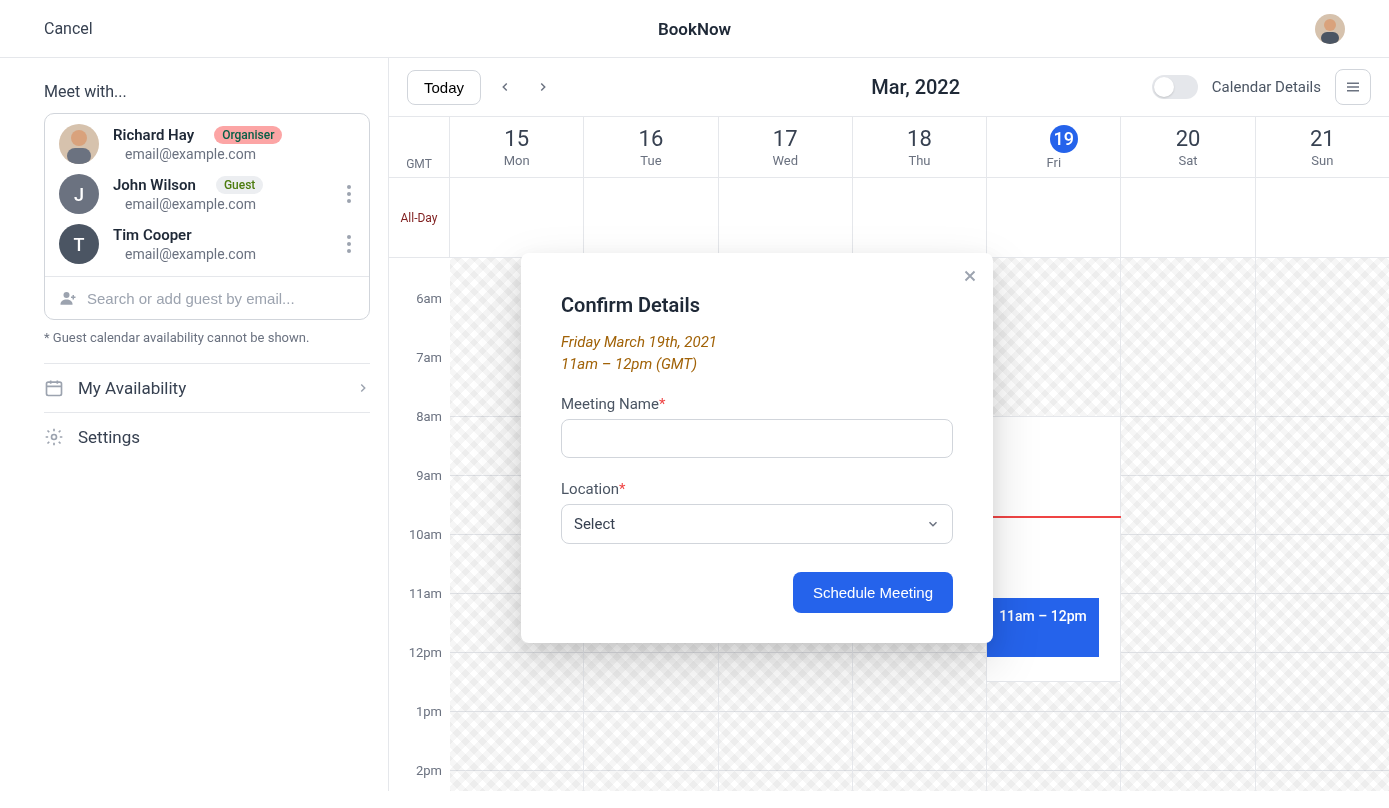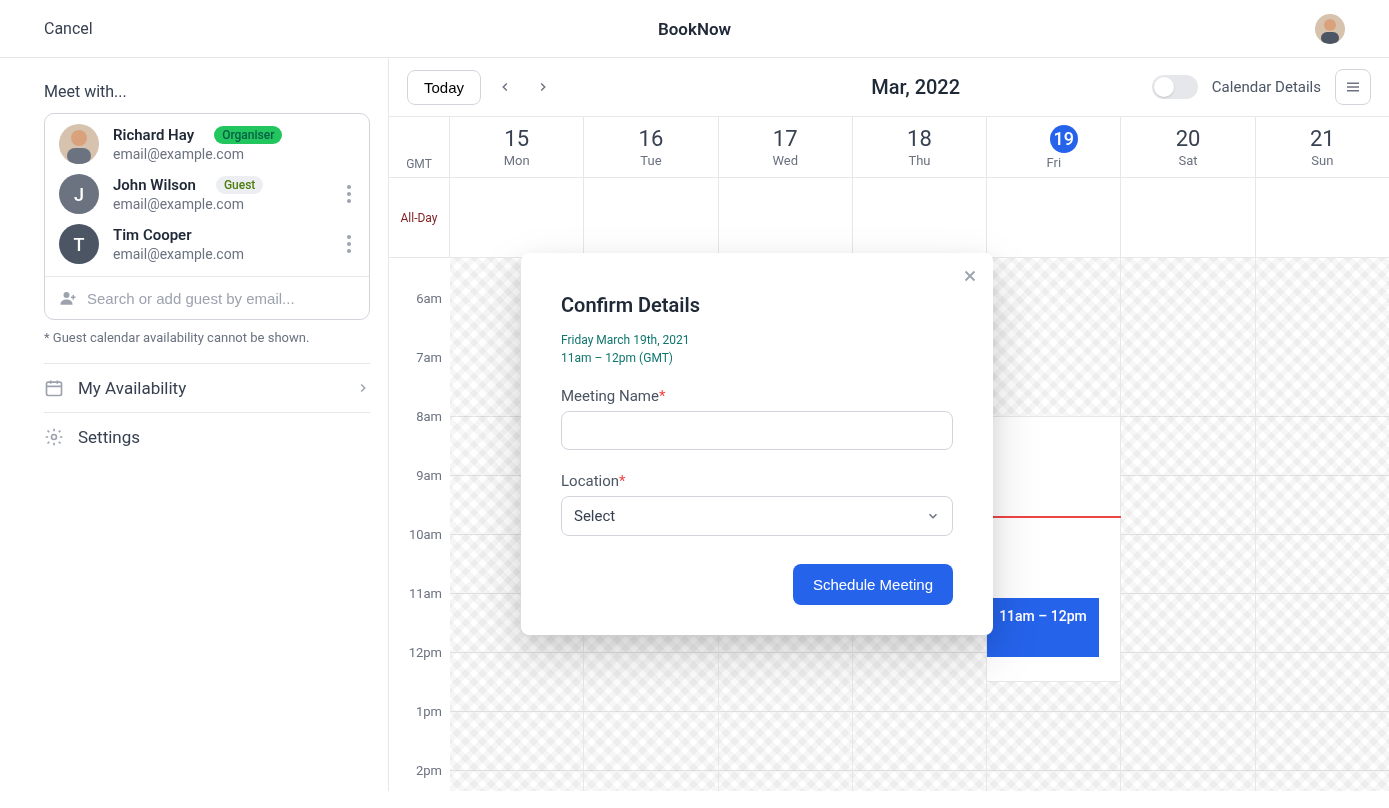--- a/index.html
+++ b/index.html
@@ -74,23 +74,23 @@
   }
   .guest-ava.photo { background: #d6c2ad; }
   .guest-ava.dark { background: #6b7280; }
   .guest-ava.darker { background: #4b5563; }
   .guest-name-line { display: flex; align-items: center; gap: 20px;}
   .guest-name { font-weight: 600; font-size: 15px; }
   .badge {
     font-size: 12px; padding: 2px 8px; border-radius: 10px;
     font-weight: 500;
   }
-  .badge.org { background: #22c55e; color: #065f46; }
+  .badge.org { background: #fca5a5; color: #065f46; }
   .badge.guest { background: #eceef1; color: #4d7c0f; }
-  .guest-mail { font-size: 14px; color: #6b7280; margin-top: 2px;}
+  .guest-mail { font-size: 14px; color: #6b7280; margin-top: 2px; margin-left: 12px;}
   .guest-menu {
     margin-left: auto;
     color: #9ca3af;
     cursor: pointer;
     padding: 4px;
   }
   .search-row {
     border-top: 1px solid #e5e7eb;
     padding: 12px 14px;
     display: flex; align-items: center; gap: 10px;
@@ -225,21 +225,21 @@
     border-radius: 8px;
     box-shadow: 0 20px 50px rgba(0,0,0,0.15), 0 6px 18px rgba(0,0,0,0.08);
     padding: 40px 40px 30px 40px;
     z-index: 50;
   }
   .dialog .close {
     position:absolute; top:14px; right:14px;
     color:#9ca3af; cursor:pointer;
   }
   .dialog h2 { font-size:20px; font-weight:600; margin-bottom:16px;}
-  .dialog .meta { font-size:12px; color:#0f766e; margin-bottom:4px;}
+  .dialog .meta { font-size:15px; color:#a16207; margin-bottom:4px;font-style:italic;}
   .form-group { margin-top:22px;}
   .form-label { font-size:15px; color:#4b5563; margin-bottom:6px; display:block;}
   .req { color:#ef4444; }
   .text-input, .select-input {
     width:100%; border:1px solid #d1d5db; border-radius:8px;
     padding:10px 12px; font-size:15px; background:#fff;
   }
   .select-input { display:flex; align-items:center; justify-content:space-between; cursor:pointer; color:#374151;}
   .primary-btn {
     background:#2563eb; color:#fff; border:none;

